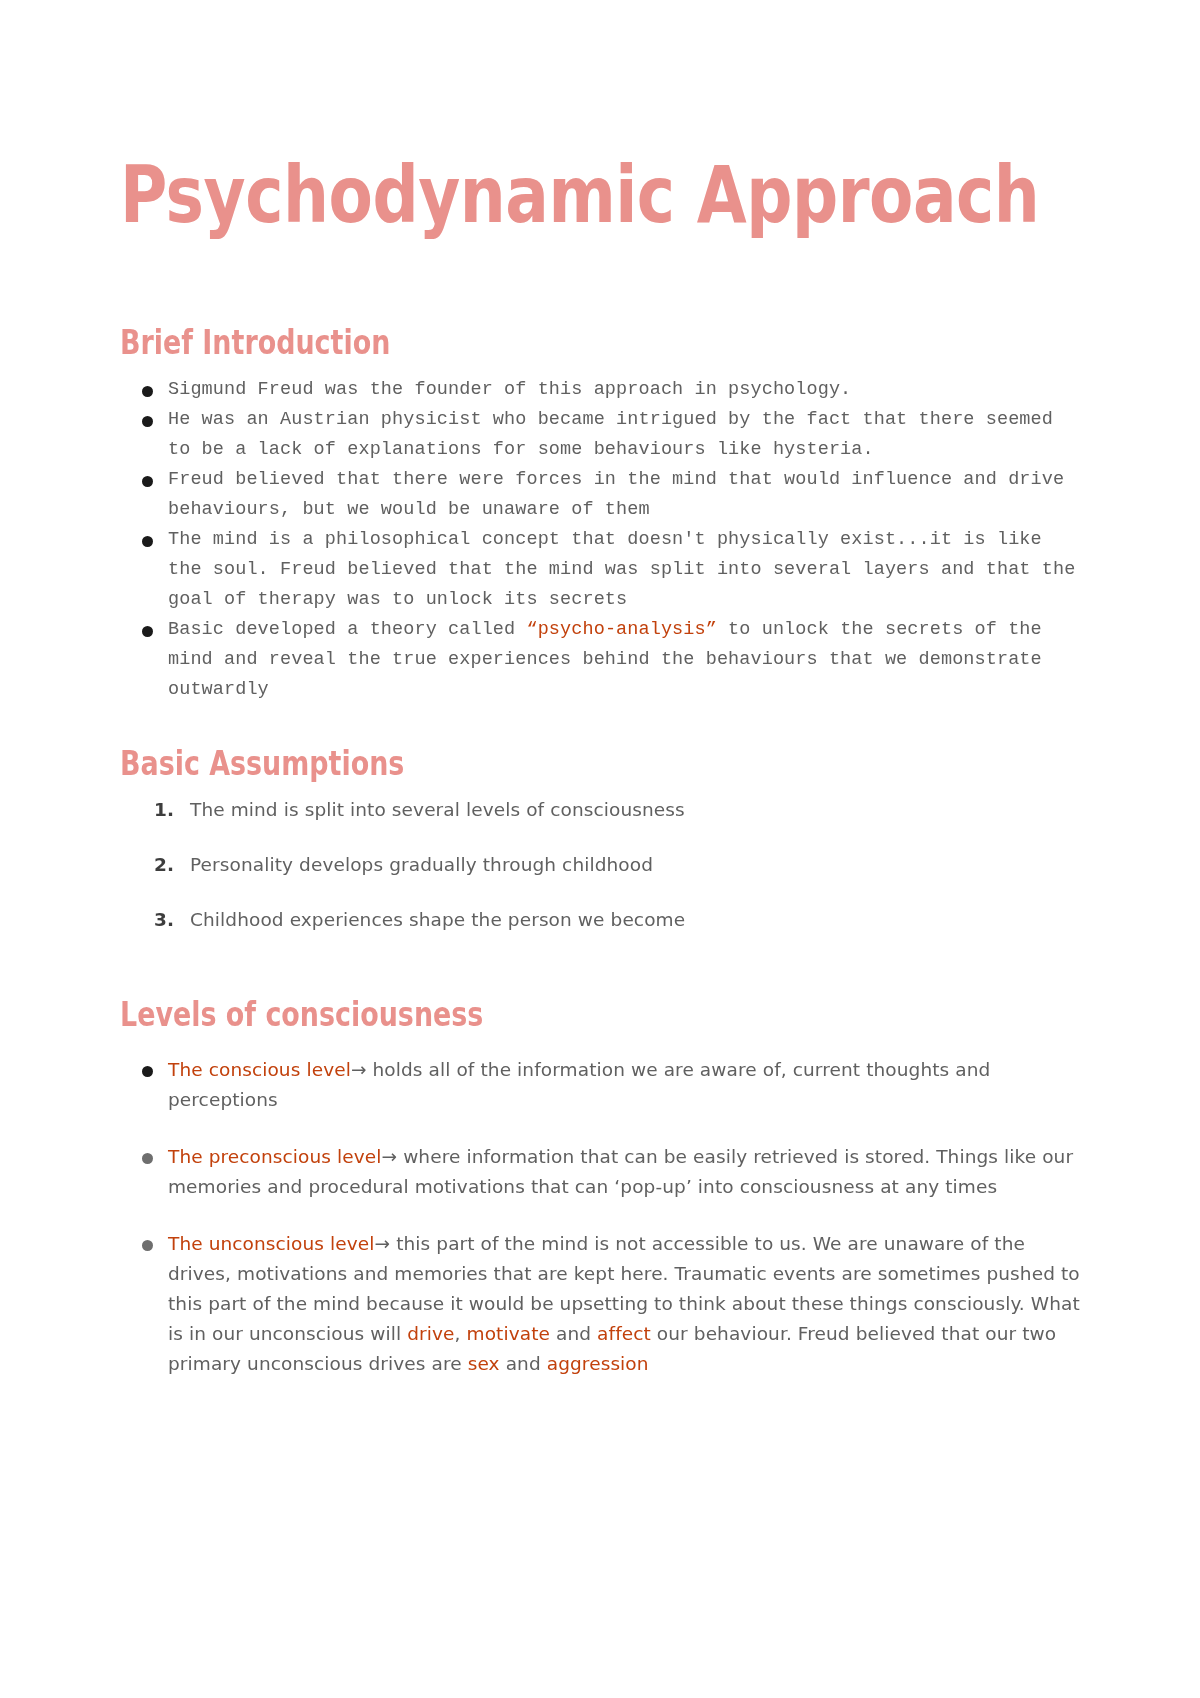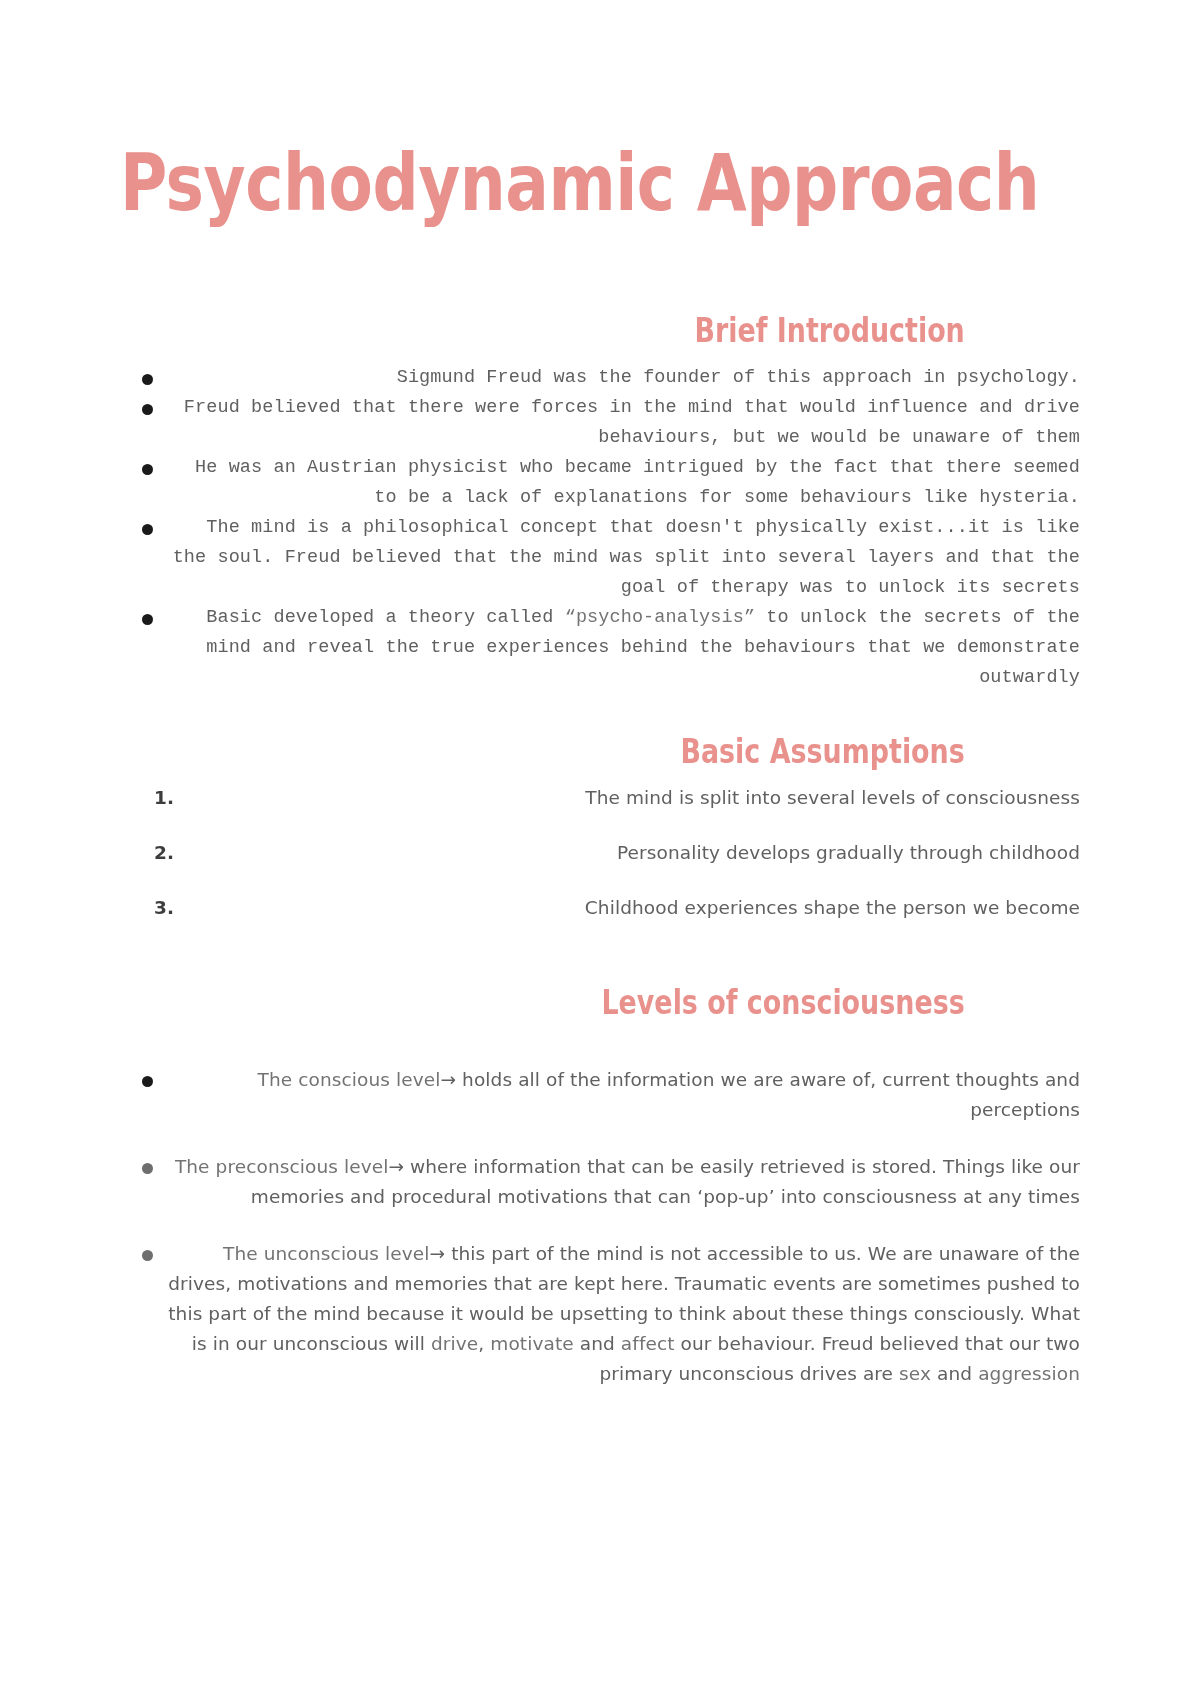--- a/index.html
+++ b/index.html
@@ -14,23 +14,22 @@
     font-family: "DejaVu Sans", "Liberation Sans", sans-serif;
     color: #595959;
     -webkit-font-smoothing: antialiased;
   }
 
   .page {
     position: relative;
     width: 1200px;
     height: 1698px;
     box-sizing: border-box;
-    padding: 4px 120px;
+    padding: 16px 120px;
     background: #ffffff;
-    text-align: right;
   }
 
   
   .doc-title {
     font-family: "Liberation Sans Narrow", "DejaVu Sans Condensed", "Liberation Sans", sans-serif;
     font-stretch: condensed;
     font-weight: 700;
     font-size: 78px;
     line-height: 1.0;
     letter-spacing: -0.5px;
@@ -113,45 +112,45 @@
     left: 34px;
     top: 0;
     font-size: 18.5px;
     line-height: 30px;
     color: #3d3d3d;
     font-weight: 600;
   }
   #assumption-list { margin-top: 12px; }
 
   
-  #levels-list { margin-top: 44px; }
+  #levels-list { margin-top: 22px; }
   #levels-list > li { margin-bottom: 27px; }
   #levels-list > li:last-child { margin-bottom: 0; }
 
   
   .accent {
-    color: #737373;
+    color: #c2410c;
   }
   .arrow {
     color: #606060;
   }
 </style>
 </head>
 <body>
 
 <div class="page">
 
   <h1 class="doc-title">Psychodynamic Approach</h1>
 
   <h2 class="section-heading" id="sec-intro-heading">Brief Introduction</h2>
 
   <ul class="bullet-list body-text" id="intro-list">
       <li><span class="bullet-dot"></span><span><span>Sigmund Freud was the founder of this approach in psychology.</span></span></li>
+      <li><span class="bullet-dot"></span><span><span>He was an Austrian physicist who became intrigued by the fact that there seemed to be a lack of explanations for some behaviours like hysteria.</span></span></li>
       <li><span class="bullet-dot"></span><span><span>Freud believed that there were forces in the mind that would influence and drive behaviours, but we would be unaware of them</span></span></li>
-      <li><span class="bullet-dot"></span><span><span>He was an Austrian physicist who became intrigued by the fact that there seemed to be a lack of explanations for some behaviours like hysteria.</span></span></li>
       <li><span class="bullet-dot"></span><span><span>The mind is a philosophical concept that doesn't physically exist...it is like the soul. Freud believed that the mind was split into several layers and that the goal of therapy was to unlock its secrets</span></span></li>
       <li><span class="bullet-dot"></span><span><span>Basic developed a theory called </span><span class="accent">“psycho-analysis”</span><span> to unlock the secrets of the mind and reveal the true experiences behind the behaviours that we demonstrate outwardly</span></span></li>
     </ul>
 
   <h2 class="section-heading" id="sec-basic-heading">Basic Assumptions</h2>
 
   <ol class="number-list body-text" id="assumption-list">
       <li><span class="num">1.</span><span>The mind is split into several levels of consciousness</span></li>
       <li><span class="num">2.</span><span>Personality develops gradually through childhood</span></li>
       <li><span class="num">3.</span><span>Childhood experiences shape the person we become</span></li>

